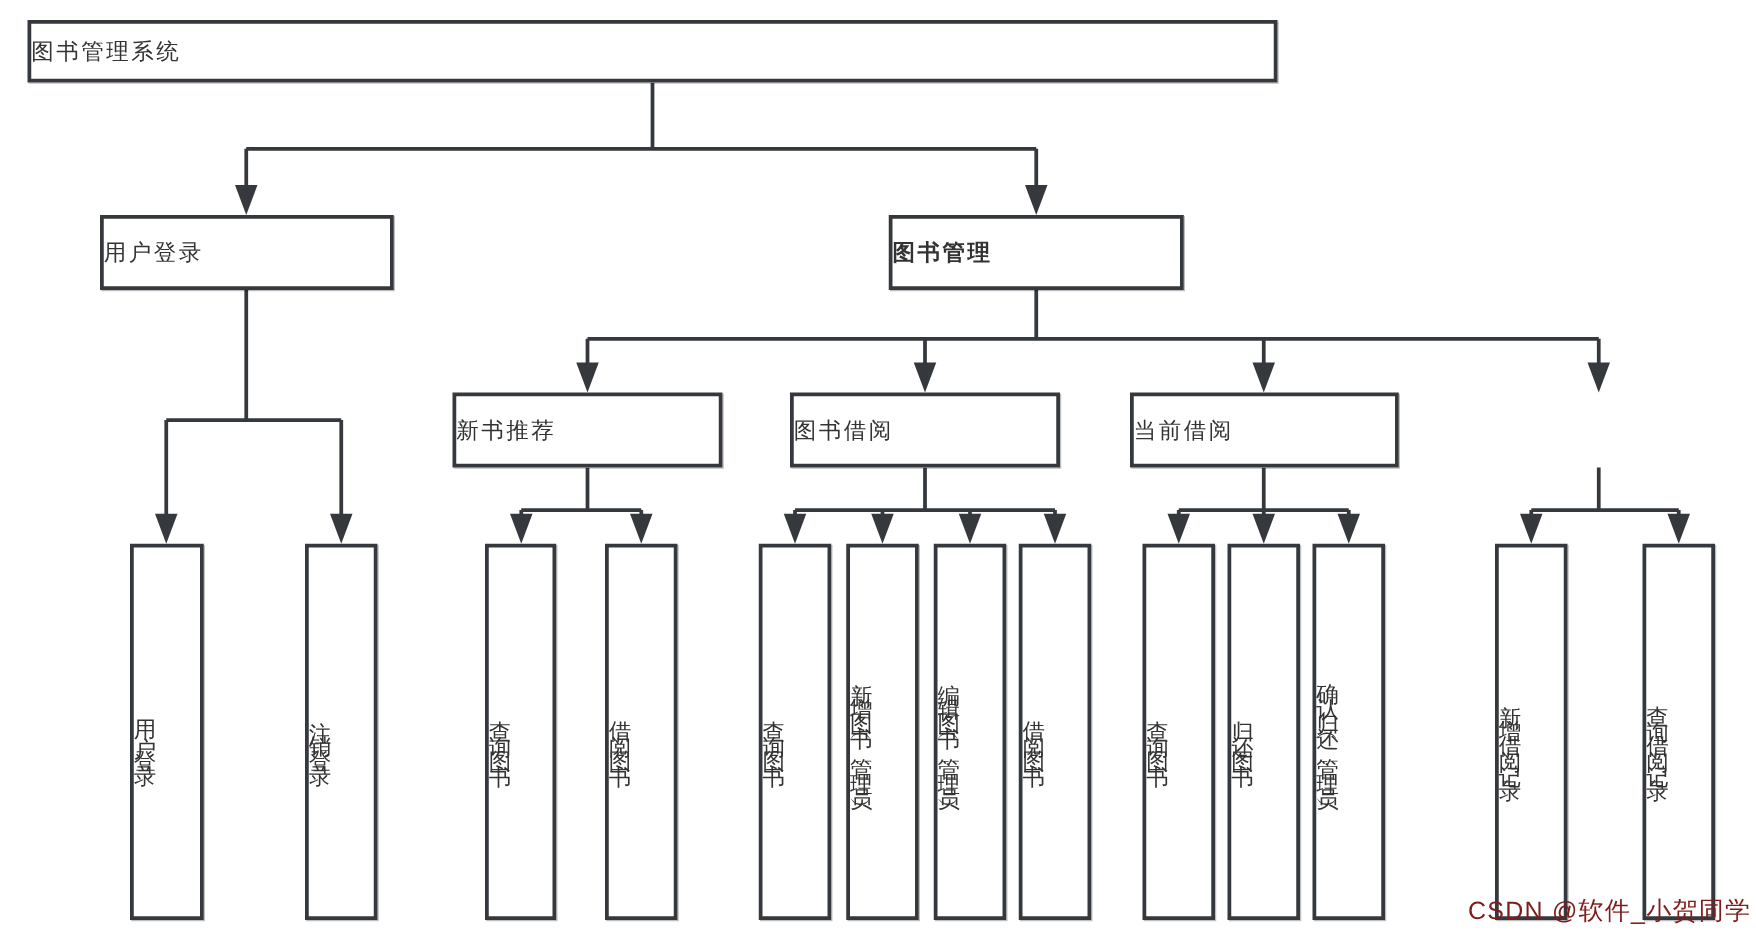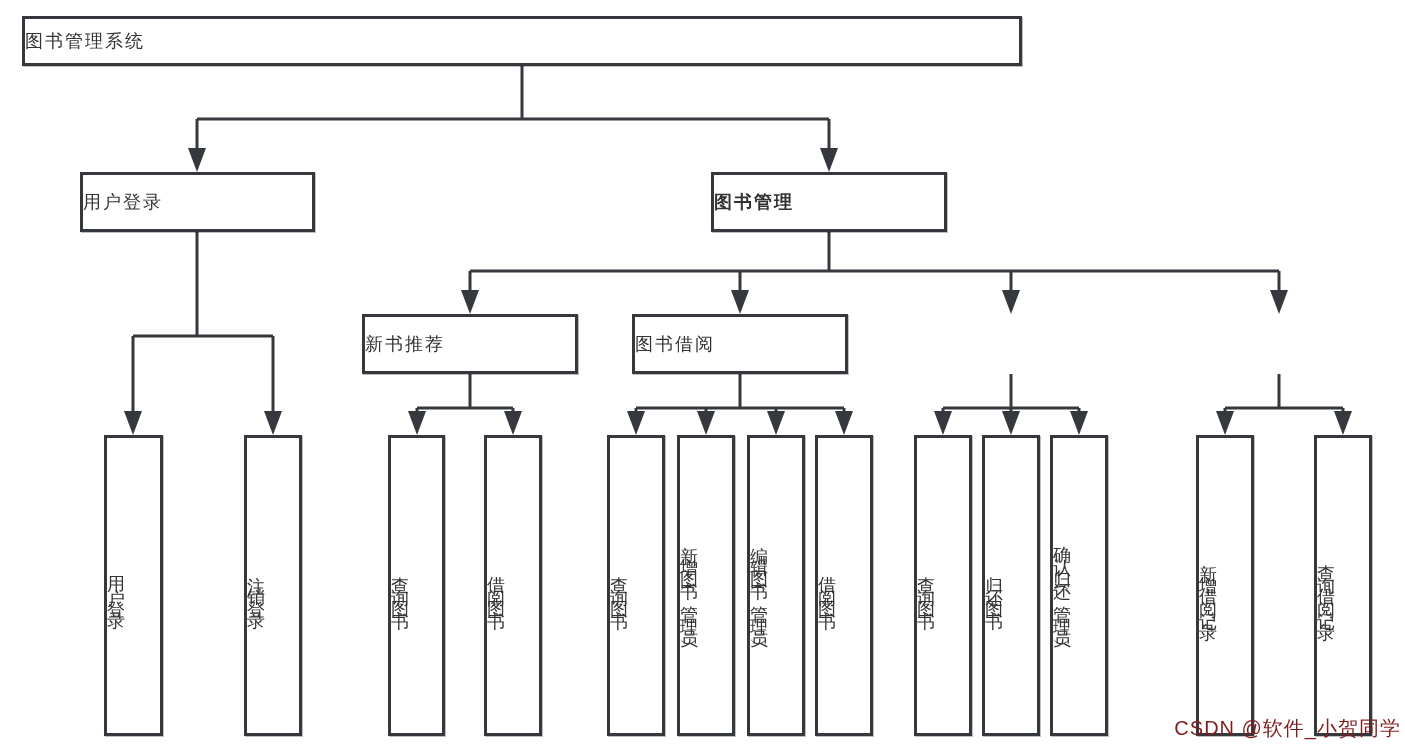--- a/index.html
+++ b/index.html
@@ -81,20 +81,23 @@
   <div class="node" style="left:711px;top:172px;width:236px;height:60px;font-weight:bold;">
     <span>图书管理</span>
   </div>
 
   <div class="node" style="left:362px;top:314px;width:216px;height:60px;">
     <span>新书推荐</span>
   </div>
   <div class="node" style="left:632px;top:314px;width:216px;height:60px;">
     <span>图书借阅</span>
   </div>
+  <div class="node" style="left:904px;top:314px;width:215px;height:60px;">
+    <span>当前借阅</span>
+  </div>
 
   <div class="node leaf" style="left:104px;top:435px;width:59px;height:301px;">
     <span>用户登录</span>
   </div>
   <div class="node leaf" style="left:244px;top:435px;width:58px;height:301px;">
     <span>注销登录</span>
   </div>
 
   <div class="node leaf" style="left:388px;top:435px;width:57px;height:301px;">
     <span>查询图书</span>

